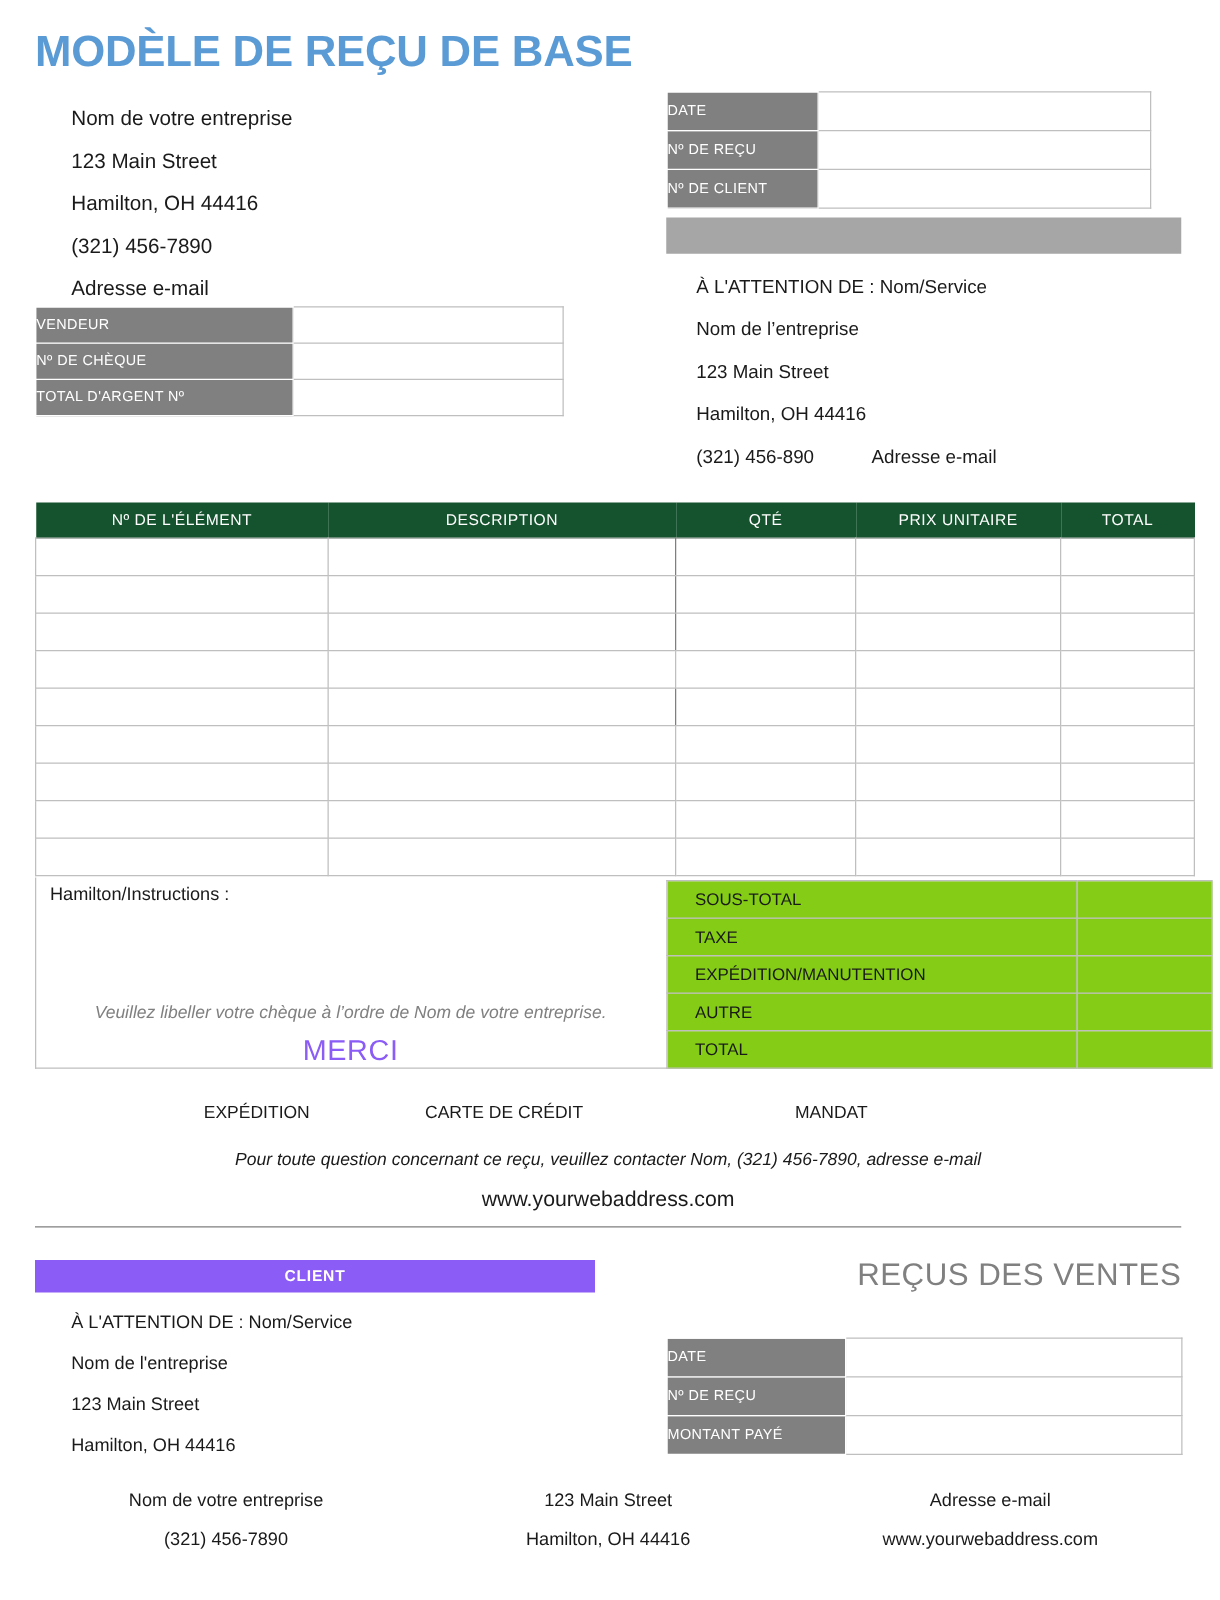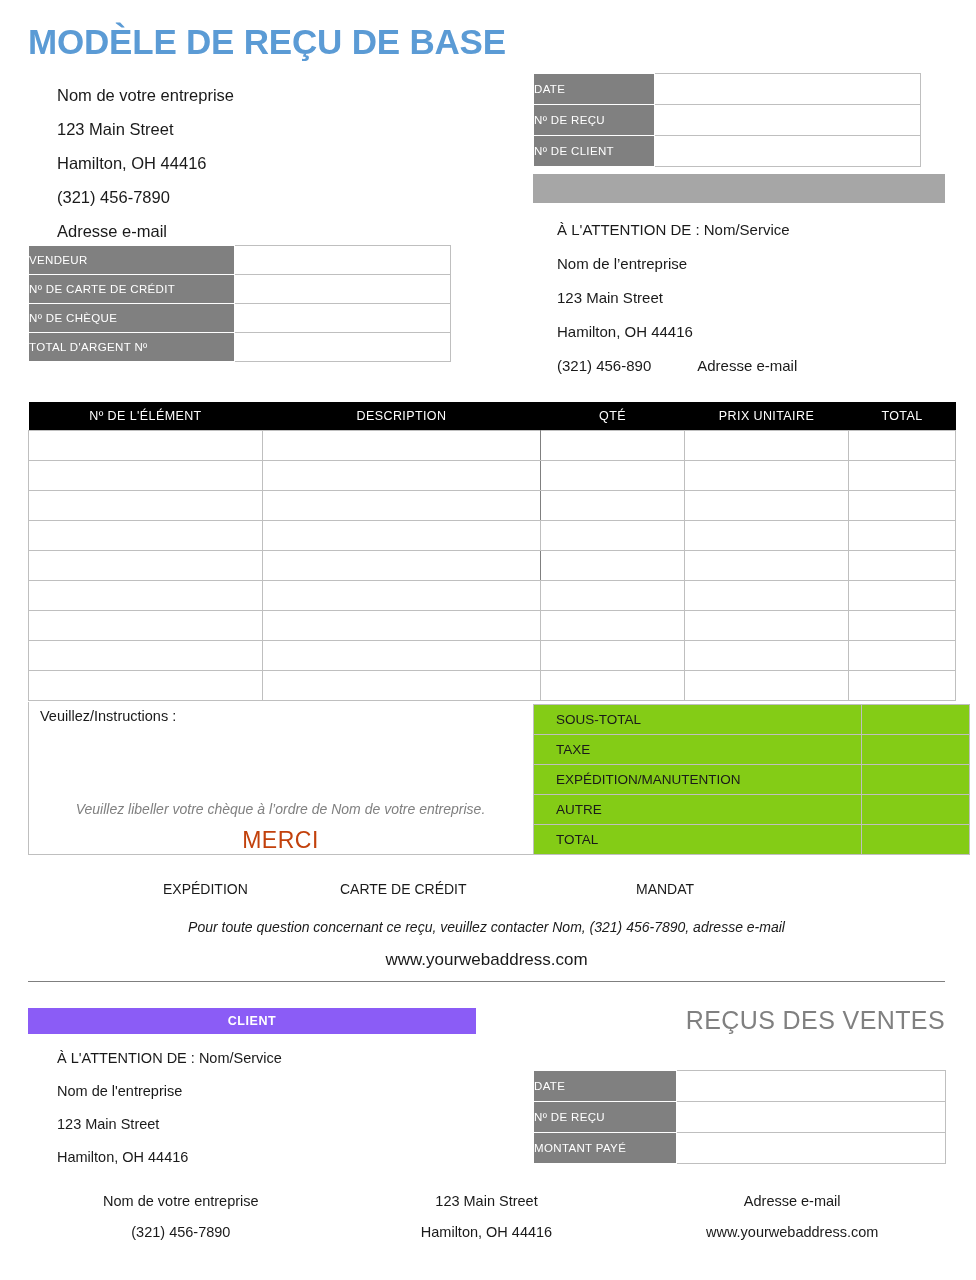--- a/index.html
+++ b/index.html
@@ -94,21 +94,21 @@
 
   
   .items-table {
     left: 28px;
     top: 402px;
     width: 917px;
     border-collapse: collapse;
     table-layout: fixed;
   }
   .items-table th {
-    background: #000000;
+    background: #14532d;
     color: #ffffff;
     font-size: 12.5px;
     font-weight: normal;
     letter-spacing: 0.4px;
     height: 26px;
     border: none;
     text-align: center;
     vertical-align: middle;
   }
   .items-table td {
@@ -147,21 +147,21 @@
     font-size: 14px;
     font-style: italic;
     color: #808080;
   }
   .merci {
     left: 28px;
     top: 827px;
     width: 505px;
     text-align: center;
     font-size: 23px;
-    color: #c2410c;
+    color: #8b5cf6;
     letter-spacing: 0.5px;
   }
 
   
   .totals-table {
     left: 533px;
     top: 704px;
     border-collapse: collapse;
     table-layout: fixed;
   }
@@ -307,24 +307,20 @@
     <div class="line"><span>(321) 456-890</span><span class="sp"></span><span>Adresse e-mail</span></div>
   </div>
 
   <table class="abs lv-table vendor-table">
     <tbody>
         <tr>
       <td class="lv-label">VENDEUR</td>
       <td class="lv-value"></td>
     </tr>
     <tr>
-      <td class="lv-label">Nº DE CARTE DE CRÉDIT</td>
-      <td class="lv-value"></td>
-    </tr>
-    <tr>
       <td class="lv-label">Nº DE CHÈQUE</td>
       <td class="lv-value"></td>
     </tr>
     <tr>
       <td class="lv-label">TOTAL D'ARGENT Nº</td>
       <td class="lv-value"></td>
     </tr>
   </tbody>
     </table>
 
@@ -399,21 +395,21 @@
         <td></td>
         <td></td>
         <td></td>
         <td></td>
         <td></td>
       </tr>
     </tbody>
   </table>
 
   <div class="abs notes-box"></div>
-  <div class="abs notes-label">Veuillez/Instructions :</div>
+  <div class="abs notes-label">Hamilton/Instructions :</div>
   <div class="abs payable-note">Veuillez libeller votre chèque à l’ordre de Nom de votre entreprise.</div>
   <div class="abs merci">MERCI</div>
 
   <table class="abs totals-table">
     <tbody>
         <tr>
       <td class="totals-label">SOUS-TOTAL</td>
       <td class="totals-value"></td>
     </tr>
     <tr>

